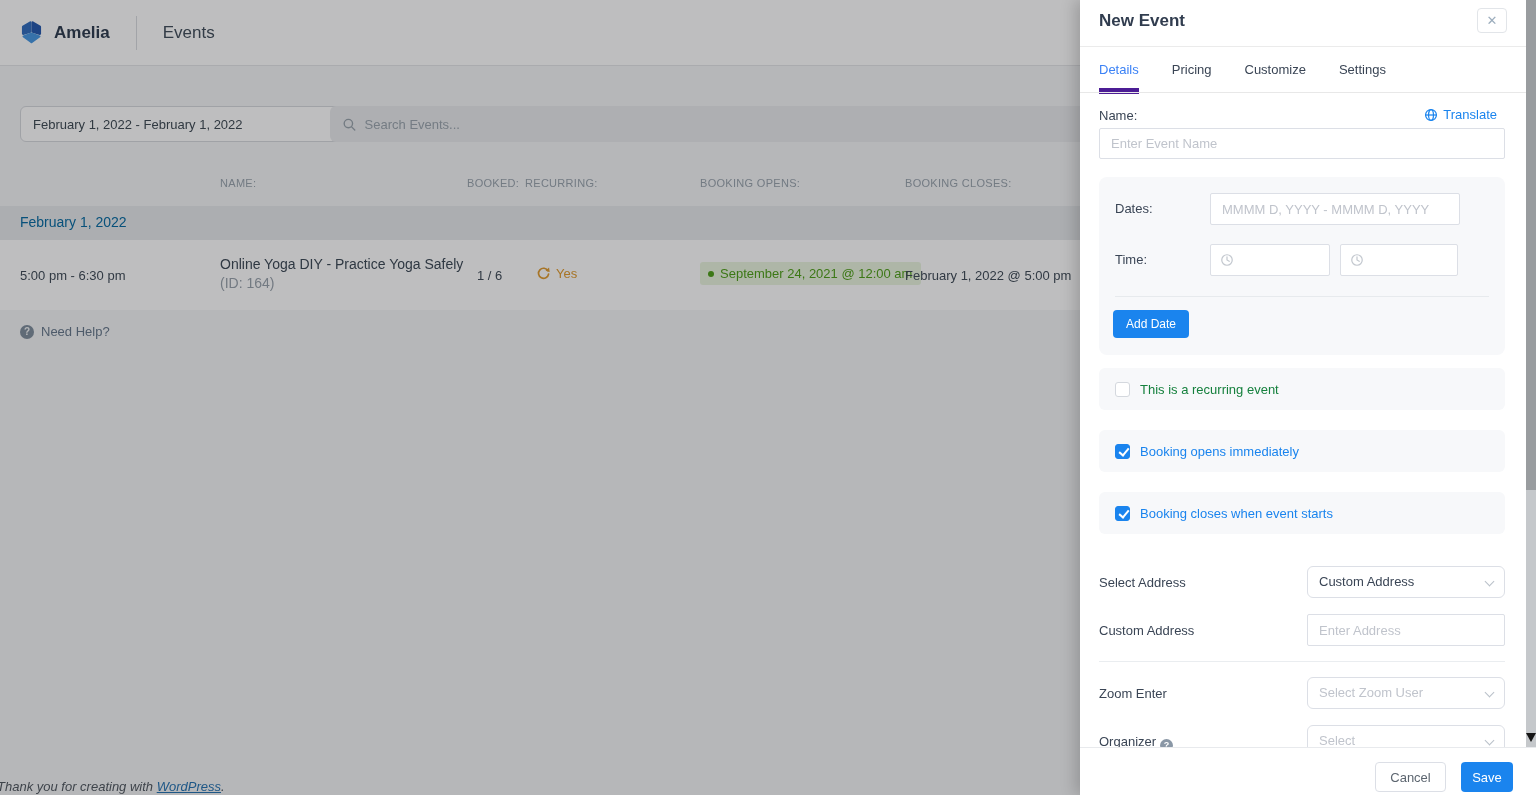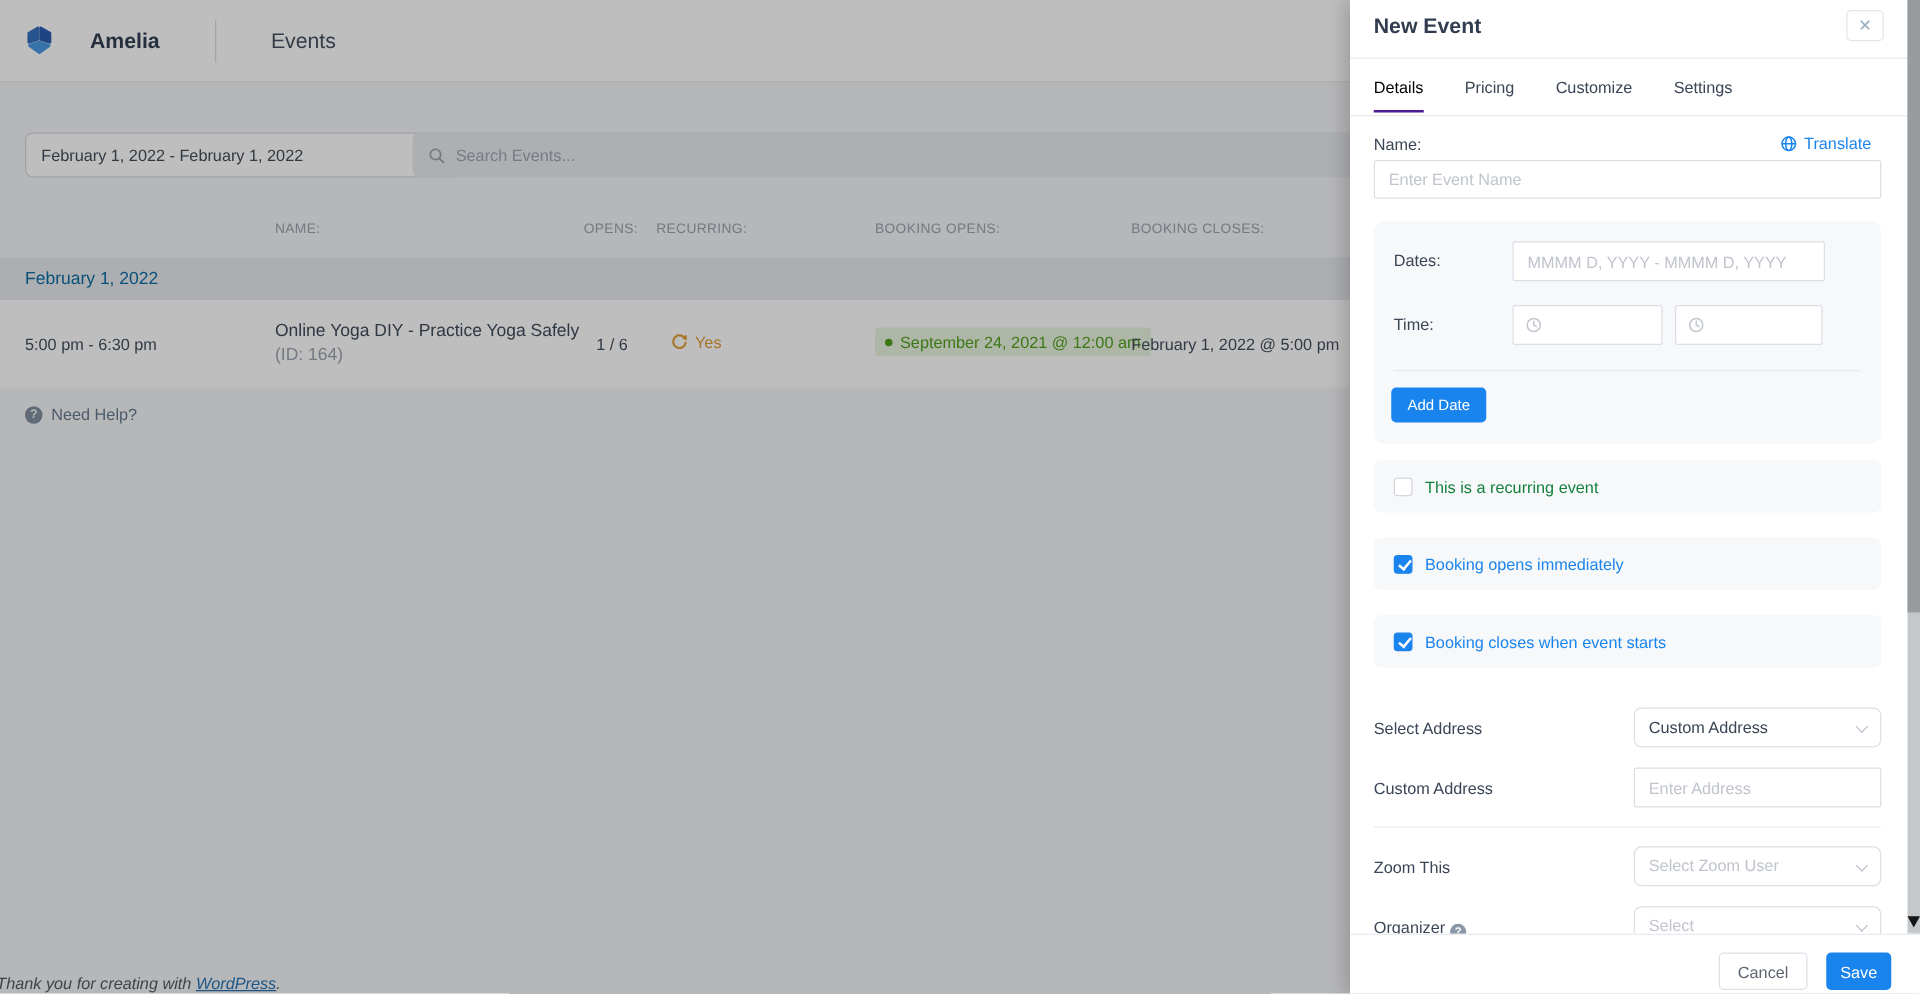--- a/index.html
+++ b/index.html
@@ -1,21 +1,21 @@
 <!DOCTYPE html>
 <html><head>
 <meta charset="utf-8">
 <style>
   * { margin:0; padding:0; box-sizing:border-box; }
   html,body { width:1536px; height:795px; overflow:hidden; font-family:"Liberation Sans", sans-serif; }
   .stage { position:relative; width:1536px; height:795px; background:#f4f5f7; overflow:hidden; }
 
   
   .app-header { position:absolute; top:0; left:0; width:100%; height:66px; background:#fff;
-    border-bottom:1px solid #e3e5e8; display:flex; align-items:center; padding-left:18px;gap:18px; }
+    border-bottom:1px solid #e3e5e8; display:flex; align-items:center; padding-left:18px; }
   .brand-logo { width:27px; height:27px; }
   .brand-name { margin-left:9px; font-size:17px; font-weight:700; color:#2b3a4d; }
   .header-sep { width:1px; height:34px; background:#d9dcdf; margin:0 26px; }
   .nav-title { font-size:17px; color:#3f4c59; }
 
   .date-range-input { position:absolute; left:20px; top:106px; width:348px; height:36px; background:#fff;
     border:1px solid #d6d9dd; border-radius:6px; padding:0 12px; font-size:13px; color:#3c4852;
     font-family:"Liberation Sans", sans-serif; }
   .search-box { position:absolute; left:330px; top:106px; width:840px; height:36px; background:#e9ebee;
     border-radius:6px; display:flex; align-items:center; padding:0 12px; }
@@ -54,21 +54,21 @@
   
   .drawer { position:absolute; left:1080px; top:0; width:456px; height:795px; background:#fff; z-index:20;
     box-shadow:-5px 0 14px rgba(0,0,0,.18); }
   .drawer-title { position:absolute; left:19px; top:11px; font-size:17px; font-weight:600; color:#313d4f; }
   .drawer-close { position:absolute; left:397px; top:8px; width:30px; height:25px; background:#fff;
     border:1px solid #e2e5e9; border-radius:4px; color:#9cadbd; font-size:13px; display:flex;
     align-items:center; justify-content:center; cursor:pointer; }
   .hr1 { position:absolute; left:0; top:46px; width:100%; height:1px; background:#ebebeb; }
   .tabs { position:absolute; left:19px; top:62px; display:flex; gap:33px; }
   .tab { font-size:13px; color:#3a4555; padding-bottom:11px; }
-  .tab.active { color:#000000; border-bottom:2px solid #4c1d95; }
+  .tab.active { color:#3b82f6; border-bottom:6px solid #4c1d95; }
   .hr2 { position:absolute; left:0; top:92px; width:100%; height:1px; background:#e8e8e8; }
 
   .fld-label { position:absolute; font-size:13px; color:#3a4555; }
   .translate { position:absolute; right:39px; top:107px; display:flex; align-items:center; gap:5px;
     font-size:13px; color:#1A84EE; cursor:pointer; }
   .text-input { border:1px solid #dcdfe6; border-radius:2px; background:#fff; font-size:13px; color:#3a4555;
     padding:0 11px; font-family:"Liberation Sans", sans-serif; outline:none; }
   .text-input::placeholder { color:#c0c4cc; }
   .name-input { position:absolute; left:19px; top:128px; width:406px; height:31px; }
 
@@ -138,21 +138,21 @@
 
   <div class="search-box">
     <svg width="15" height="15" viewBox="0 0 16 16">
       <circle cx="7" cy="7" r="4.6" fill="none" stroke="#98a2ab" stroke-width="1.5"></circle>
       <line x1="10.6" y1="10.6" x2="14" y2="14" stroke="#98a2ab" stroke-width="1.5" stroke-linecap="round"></line>
     </svg>
     <input placeholder="Search Events..." style="">
   </div>
 
   <span class="th-label" style="left:220px">NAME:</span>
-  <span class="th-label" style="left:467px">OPENS:</span>
+  <span class="th-label" style="left:467px">BOOKED:</span>
   <span class="th-label" style="left:525px">RECURRING:</span>
   <span class="th-label" style="left:700px">BOOKING OPENS:</span>
   <span class="th-label" style="left:905px">BOOKING CLOSES:</span>
 
   <div class="group-row">
     <span>February 1, 2022</span>
   </div>
 
   <div class="event-row">
     <span class="ev-time">5:00 pm - 6:30 pm</span>
@@ -244,21 +244,21 @@
     <div class="select-box" style="top:566px">
       <span>Custom Address</span>
       <span class="chev"></span>
     </div>
 
     <span class="fld-label" style="left:19px; top:623px">Custom Address</span>
     <input class="text-input row-input" style="top: 614px;" placeholder="Enter Address">
 
     <div class="hr3"></div>
 
-    <span class="fld-label" style="left:19px; top:686px">Zoom This</span>
+    <span class="fld-label" style="left:19px; top:686px">Zoom Enter</span>
     <div class="select-box" style="top:677px">
       <span class="ph">Select Zoom User</span>
       <span class="chev"></span>
     </div>
 
     <span class="fld-label" style="left:19px; top:734px">
       <span>Organizer</span><span class="help-ico">?</span>
     </span>
     <div class="select-box" style="top:725px">
       <span class="ph">Select</span>

